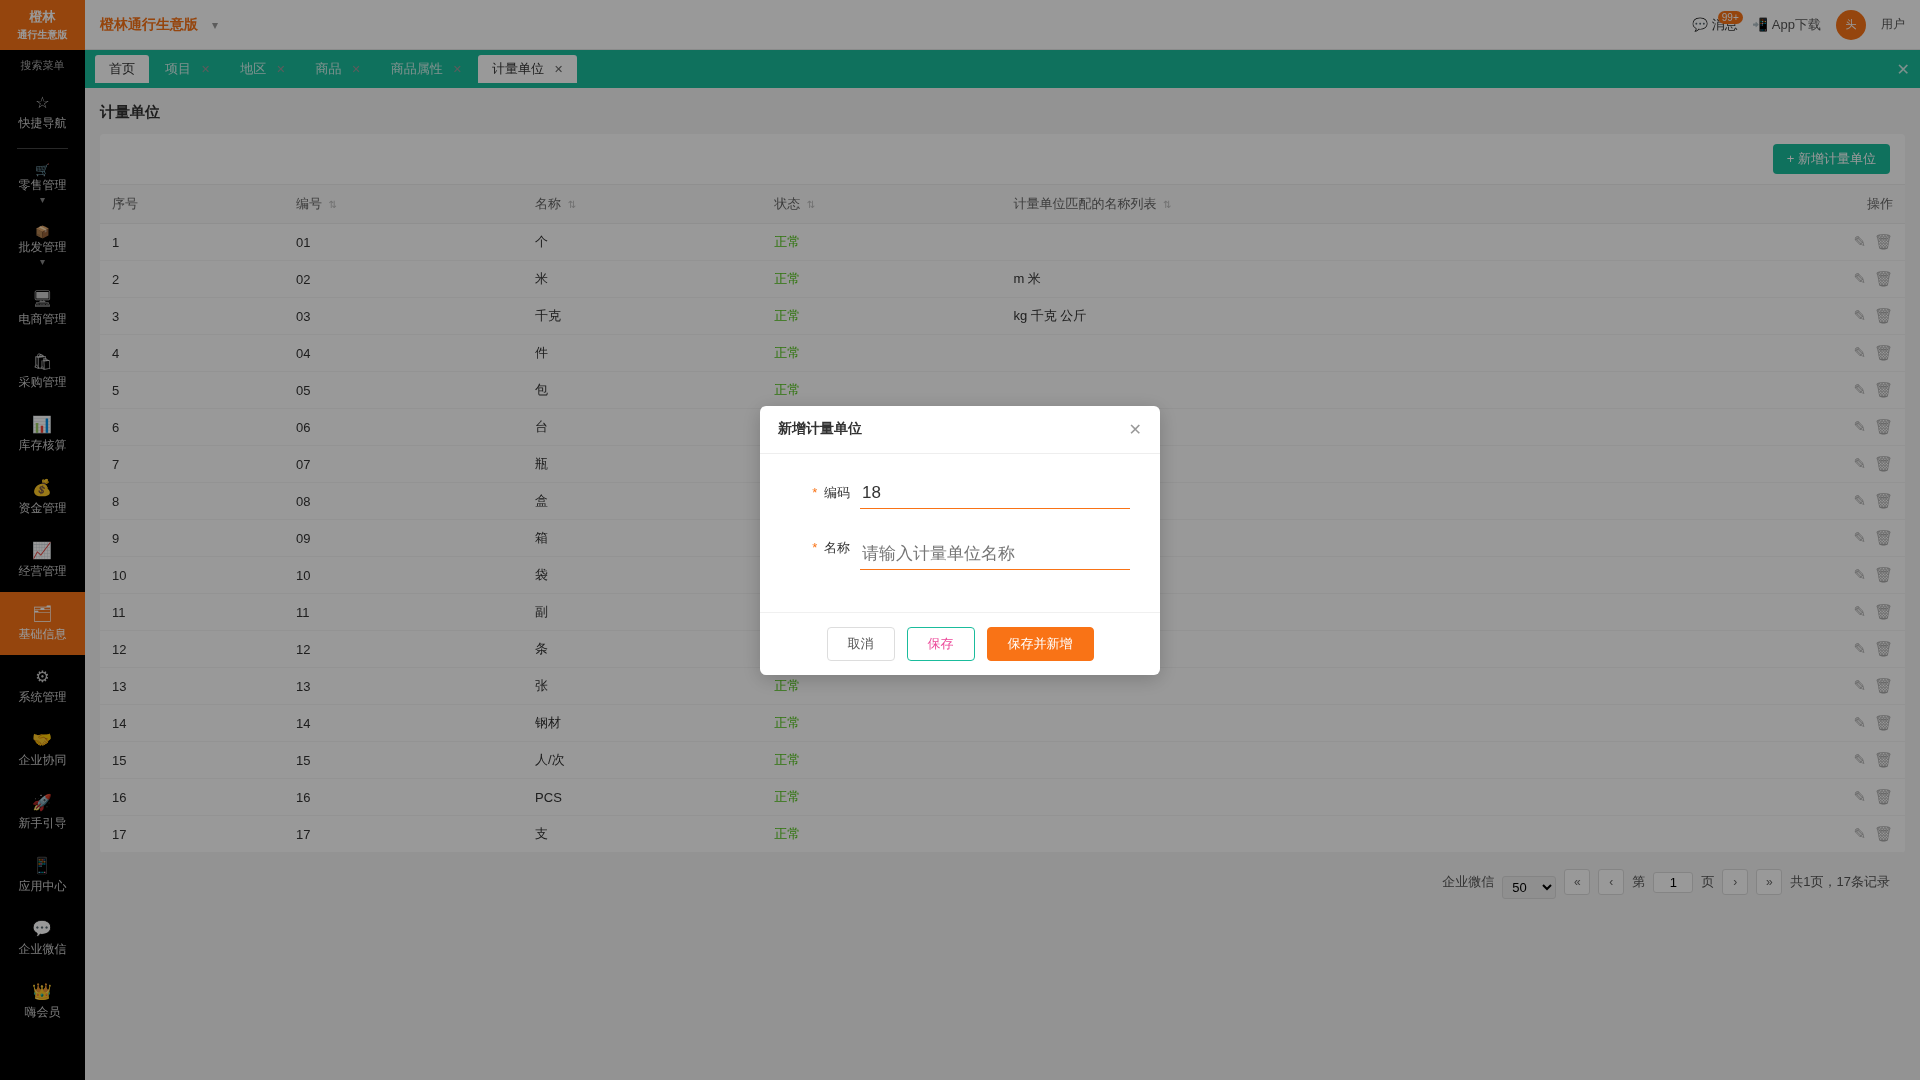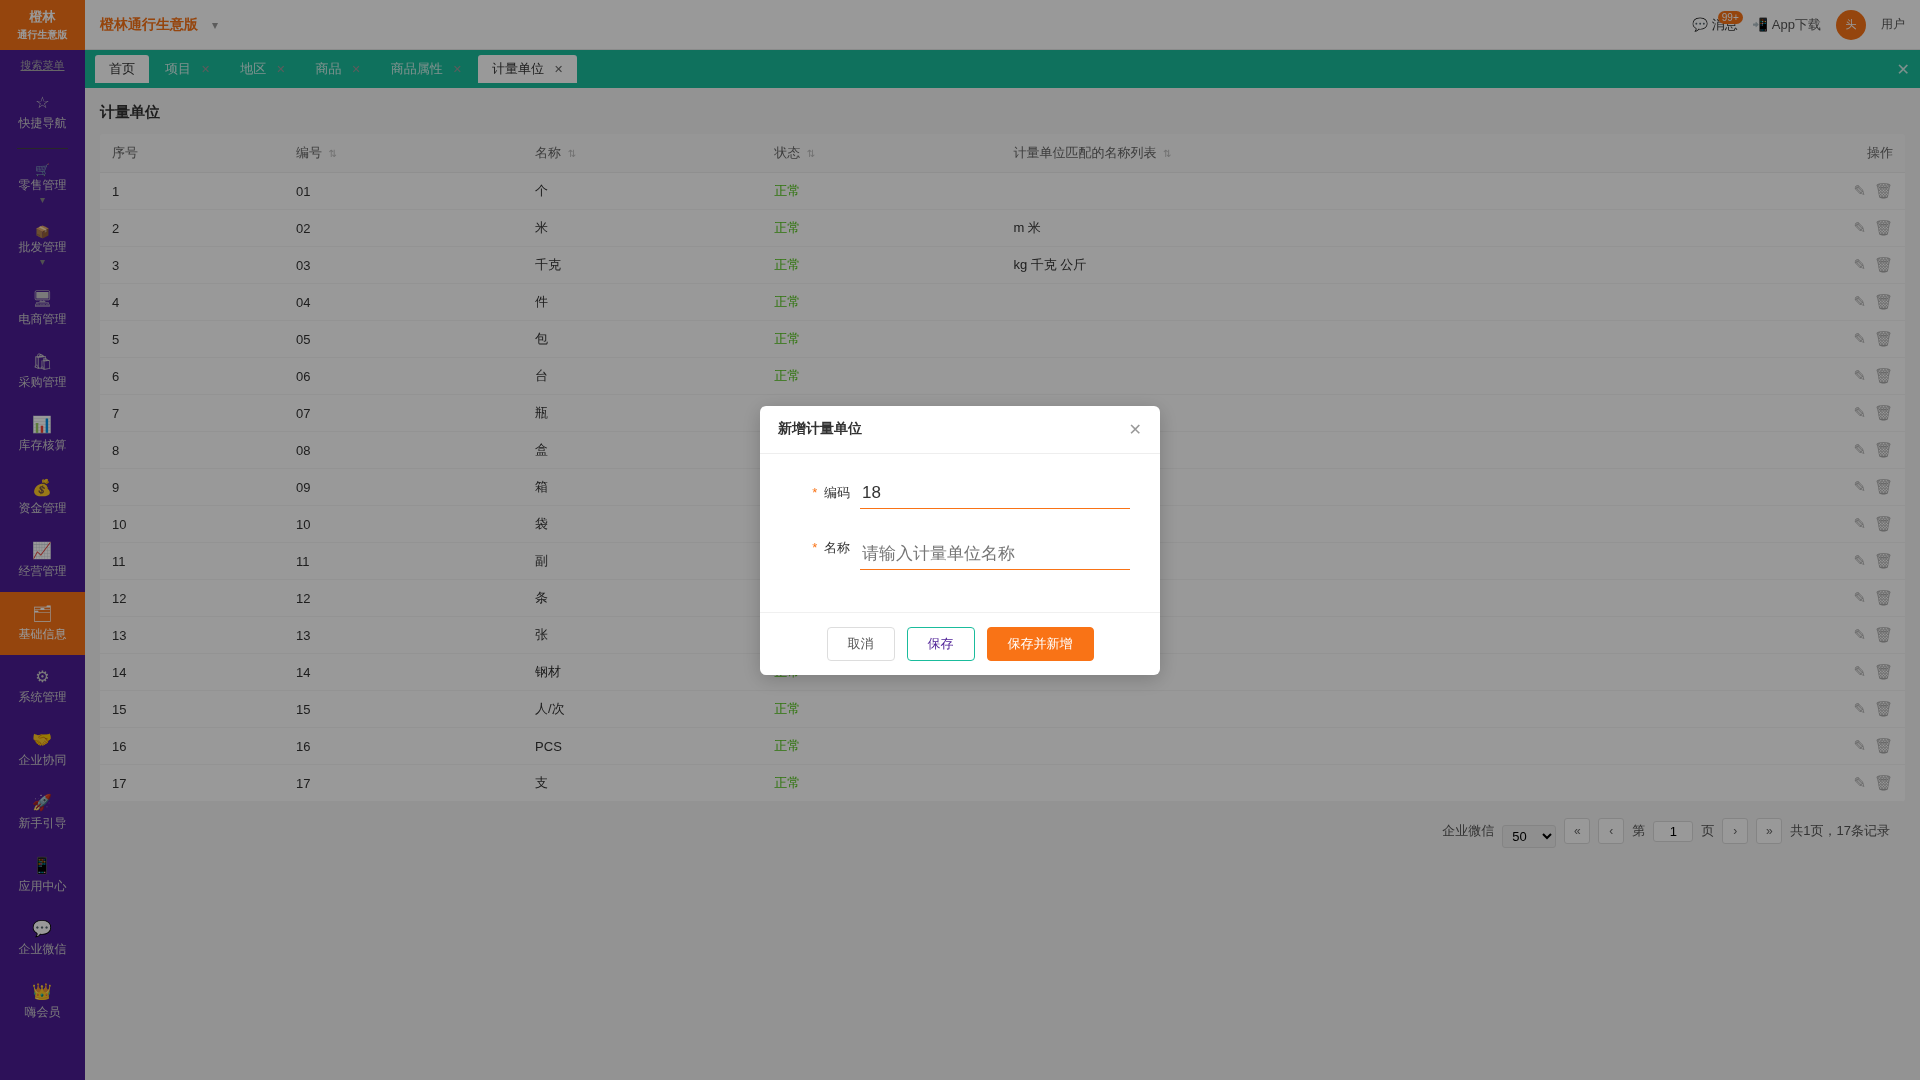--- a/index.html
+++ b/index.html
@@ -1,23 +1,23 @@
 <!DOCTYPE html>
 <html><head>
   <meta charset="utf-8">
   <style>
     * { box-sizing: border-box; margin: 0; padding: 0; }
     body { font-family: 'Microsoft YaHei', Arial, sans-serif; font-size: 13px; background: #f0f2f5; color: #333; display: flex; height: 1080px; width: 1920px; overflow: hidden; }
 
     
-    .sidebar { width: 85px; background: #4c1d95; display: flex; flex-direction: column; align-items: center; padding-top: 0; }
+    .sidebar { width: 85px; background: #000000; display: flex; flex-direction: column; align-items: center; padding-top: 0; }
     .sidebar-logo { width: 85px; height: 50px; background: #f97316; display: flex; align-items: center; justify-content: center; color: white; font-size: 12px; font-weight: bold; }
     .sidebar-logo-inner { display: flex; flex-direction: column; align-items: center; }
     .sidebar-logo-text { font-size: 10px; color: #fff; margin-top: 2px; }
-    .sidebar-search { padding: 8px 8px; width: 100%; text-align: center; color: #aaa; font-size: 12px; cursor: pointer; text-decoration: underline; }
+    .sidebar-search { padding: 8px 8px; width: 100%; text-align: center; color: #aaa; font-size: 12px; cursor: pointer; }
     .sidebar-item { width: 100%; padding: 12px 5px; text-align: center; color: #ccc; font-size: 12px; cursor: pointer; display: flex; flex-direction: column; align-items: center; }
     .sidebar-item.active { background: #f97316; color: #fff; }
     .sidebar-item .icon { font-size: 16px; margin-bottom: 3px; }
     .sidebar-divider { width: 60%; height: 1px; background: #444; margin: 4px auto; }
     .sidebar-group { width: 100%; }
     .sidebar-group-item { width: 100%; padding: 10px 5px; text-align: center; color: #ccc; font-size: 12px; cursor: pointer; display: flex; flex-direction: column; align-items: center; }
     .sidebar-group-item .arrow { font-size: 10px; color: #888; }
 
     
     .main { flex: 1; display: flex; flex-direction: column; overflow: hidden; }
@@ -75,21 +75,21 @@
     .dialog-title { font-size: 14px; font-weight: bold; color: #333; }
     .dialog-close { color: #999; cursor: pointer; font-size: 16px; background: none; border: none; }
     .dialog-body { padding: 24px 30px; }
     .form-row { display: flex; align-items: center; margin-bottom: 18px; }
     .form-label { font-size: 13px; color: #333; width: 60px; text-align: right; margin-right: 10px; }
     .form-required { color: #f97316; margin-right: 3px; }
     .form-input { flex: 1; border: none; border-bottom: 1px solid #f97316; padding: 5px 2px; font-size: 17px; outline: none; color: #333; }
     .form-input.active-field { border-bottom-color: #f97316; margin-top: 12px; }
     .dialog-footer { padding: 14px 18px; display: flex; justify-content: center; gap: 12px; border-top: 1px solid #f0f0f0; }
     .btn-cancel { border: 1px solid #ddd; background: #fff; color: #555; padding: 7px 20px; border-radius: 4px; cursor: pointer; font-size: 13px; }
-    .btn-save { border: 1px solid #1abc9c; background: #fff; color: #4c1d95; padding: 7px 20px; border-radius: 4px; cursor: pointer; font-size: 13px; }
+    .btn-save { border: 1px solid #1abc9c; background: #fff; color: #ec4899; padding: 7px 20px; border-radius: 4px; cursor: pointer; font-size: 13px; }
     .btn-save-new { background: #f97316; border: 1px solid #f97316; color: #fff; padding: 7px 20px; border-radius: 4px; cursor: pointer; font-size: 13px; }
   </style>
 </head>
 <body>
 
 <div class="sidebar">
   <div class="sidebar-logo">
     <div class="sidebar-logo-inner">
       <span style="font-size:13px;font-weight:bold;color:#fff;">橙林</span>
       <span class="sidebar-logo-text">通行生意版</span>
@@ -217,20 +217,23 @@
       <span>计量单位</span>
       <span class="close">✕</span>
     </div>
     <span class="tabs-close-all">✕</span>
   </div>
 
   <div class="content">
     <div class="page-title">计量单位</div>
 
     <div class="table-container">
+      <div class="table-header-row">
+        <button class="btn-add">+ 新增计量单位</button>
+      </div>
 
       <table>
         <thead>
           <tr>
             <th><span>序号</span></th>
             <th><span>编号</span> <span class="sort-icon">⇅</span></th>
             <th><span>名称</span> <span class="sort-icon">⇅</span></th>
             <th><span>状态</span> <span class="sort-icon">⇅</span></th>
             <th><span>计量单位匹配的名称列表</span> <span class="sort-icon">⇅</span></th>
             <th style="text-align:right;"><span>操作</span></th>

